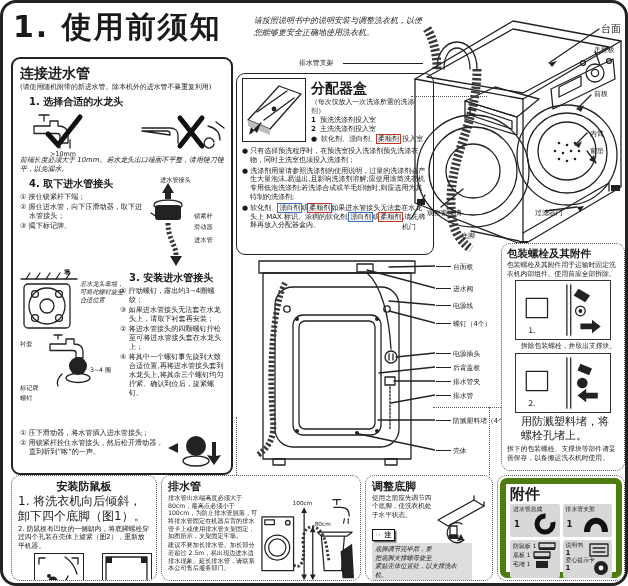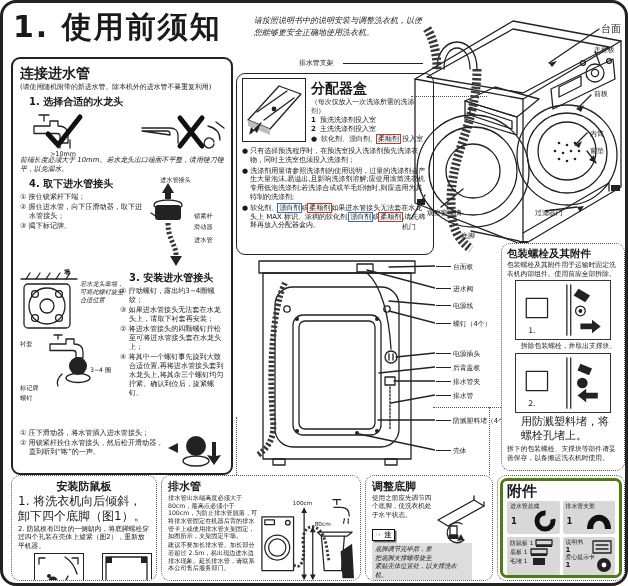--- a/index.html
+++ b/index.html
@@ -28,21 +28,21 @@
 svg .hose{fill:none;stroke:#3a3a3a;stroke-dasharray:2.4,2}
 svg text{font-family:"DejaVu Sans",sans-serif;fill:#1a1a1a}
 .pfig{border:1.2px solid #333;width:96px;height:60px;margin:2px auto;display:block}
 .mfig{border:1.5px solid #222;width:50px;height:42px;position:absolute;background:#fff}
 .badge{display:inline-block;border:1px solid #111;box-shadow:1.5px 1.5px 0 #666;font-size:6.8px;font-weight:700;padding:0 3px;background:#fff}
 .graynote{background:#ddd;font-style:italic;font-size:6.3px;line-height:1.35;padding:2px 3px;margin-top:2px}
 .tile{background:#d8d8d8;border-radius:2px;padding:2px 3px;position:relative;overflow:hidden}
 .cnum{font-weight:700;margin-right:4px}
 .cline{font-size:7px;line-height:1.35}
 .bu{font-size:7px;line-height:1.26;padding-left:8px;text-indent:-8px;margin-bottom:2px}
-.acc-inner{border:3px solid #4d7c0f;border-radius:7px;padding:3px 4px;height:100%}
+.acc-inner{border:6px solid #4d7c0f;border-radius:7px;padding:3px 4px;height:100%}
 .acc-lb{font-size:5.9px;line-height:1.15}
 .acc-n{font-size:8.5px;font-weight:700}
 </style>
 </head>
 <body>
 
 <div id="pg">
 
   <div class="ab h1" style="left:10px;top:4px">1. 使用前须知</div>
   <div class="ab sub" style="left:251px;top:12px;width:170px">请按照说明书中的说明安装与调整洗衣机，以便您能够更安全正确地使用洗衣机。</div>

